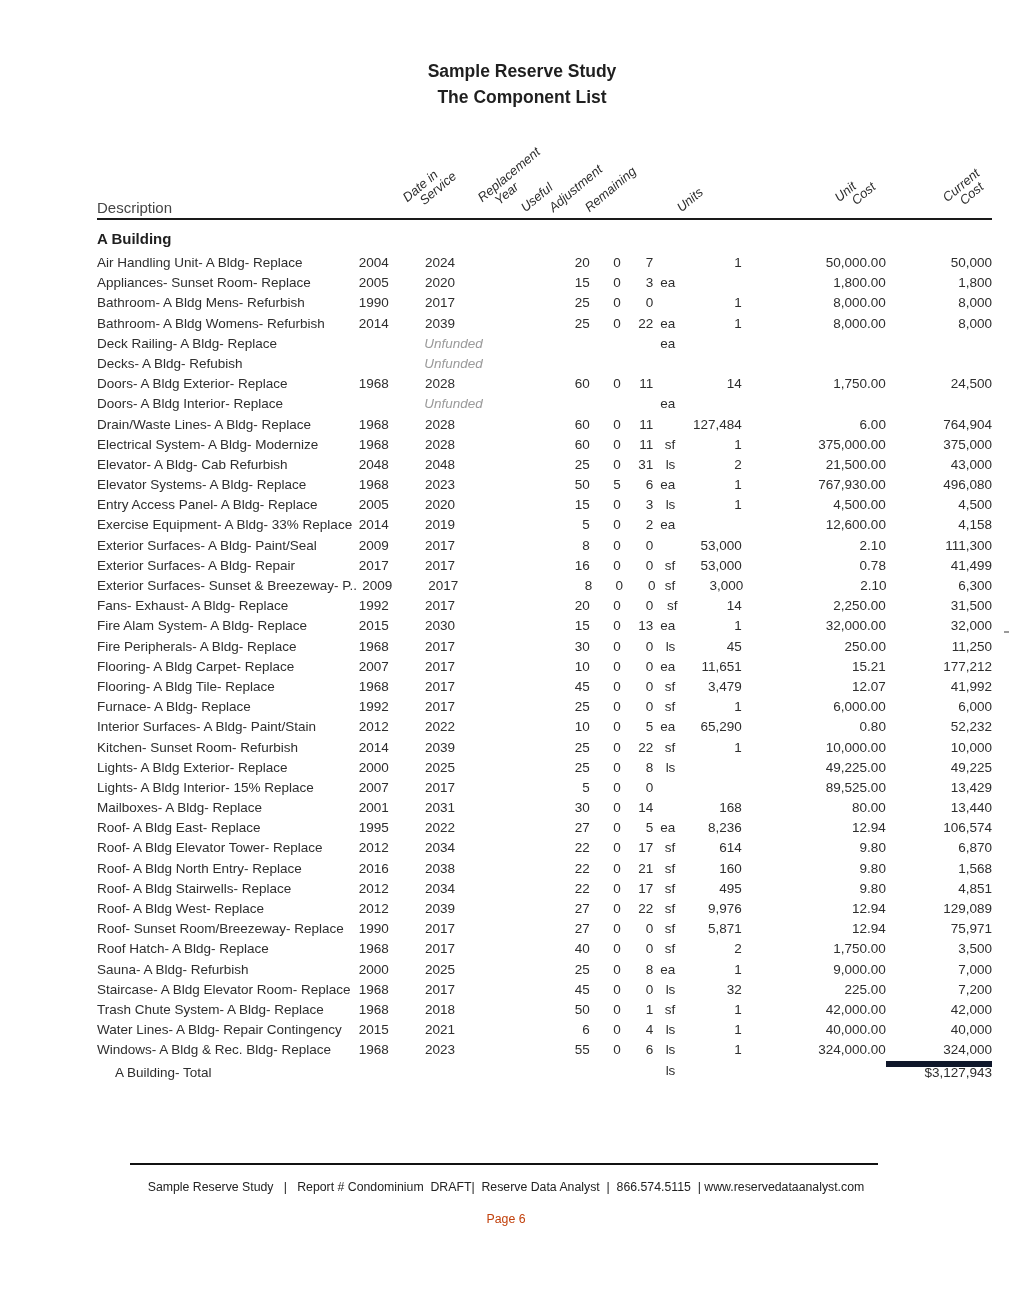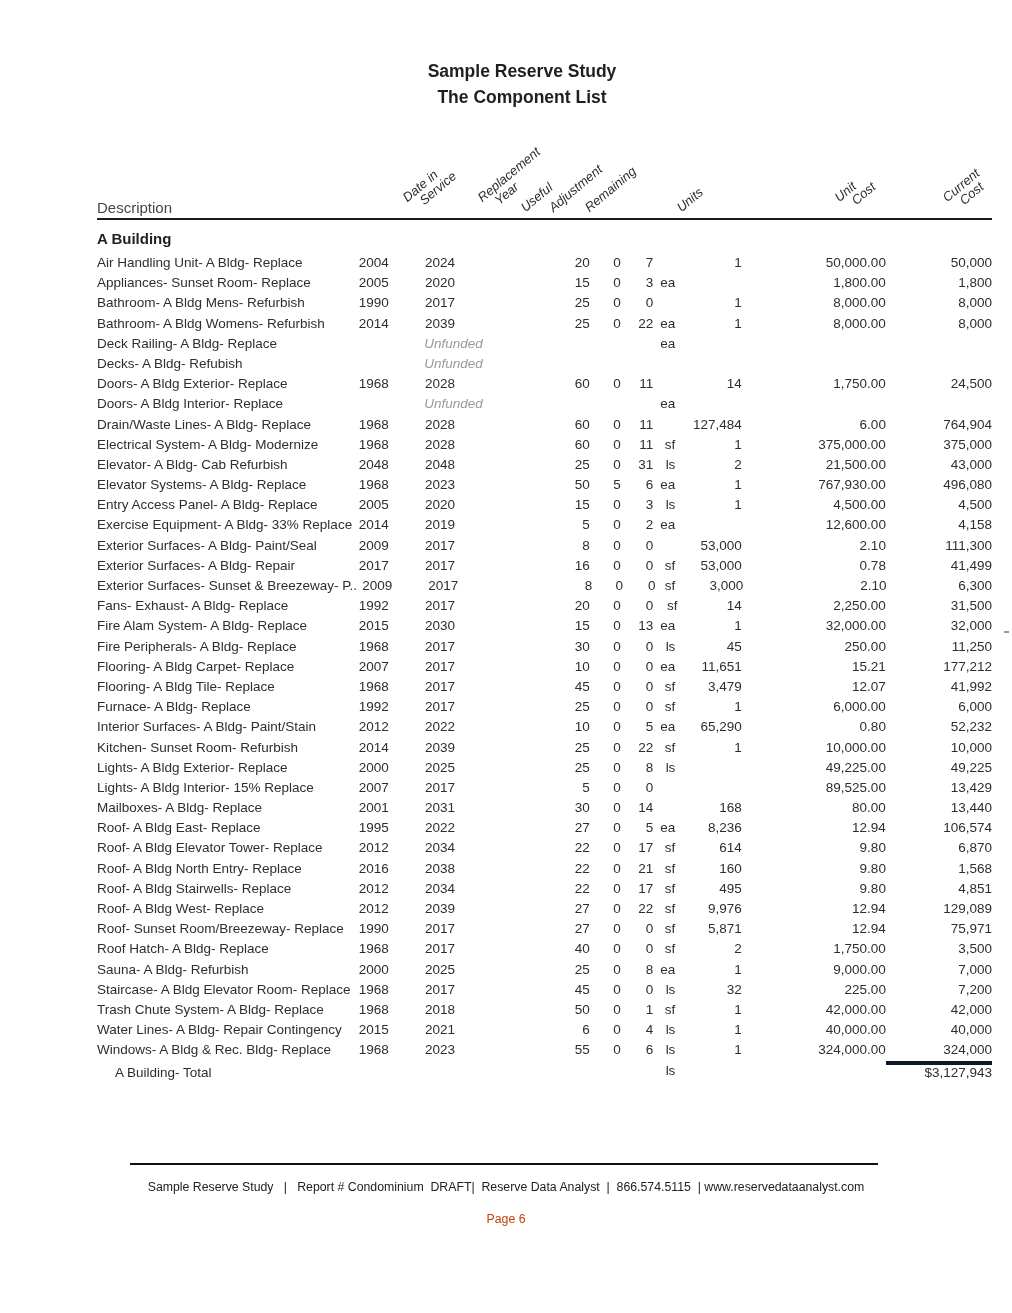--- a/index.html
+++ b/index.html
@@ -37,21 +37,21 @@
   .row.unfunded .c-unf{display:block;}
   .c-useful{width:35px;}
   .c-adj{width:35px;}
   .c-rem{width:37px;}
   .c-units{width:100px;display:flex;justify-content:flex-end;}
   .c-qty{text-align:right;}
   .c-unit{width:17px;margin-left:5px;text-align:right;}
   .c-ucost{width:163px;}
   .c-curr{width:120px;}
   .cv{display:inline-block;}
-  .cv.underline{border-bottom:4px solid #0f172a;padding-left:26px;}
+  .cv.underline{border-bottom:6px solid #0f172a;padding-left:26px;}
   
   .total-row{display:flex;height:22px;line-height:22px;font-size:13.5px;margin-top:1px;}
   .total-label{width:290px;padding-left:18px;box-sizing:border-box;}
   .total-spacer{width:485px;}
   .total-value{width:120px;text-align:right;}
   
   .footer-rule{position:absolute;left:130px;top:1163px;width:748px;height:0;border-top:2px solid #111;}
   .footer-line{position:absolute;left:0;top:1180px;width:1012px;text-align:center;
                font-size:12.3px;color:#222;white-space:pre;}
   .page-number{position:absolute;left:0;top:1212px;width:1012px;text-align:center;

